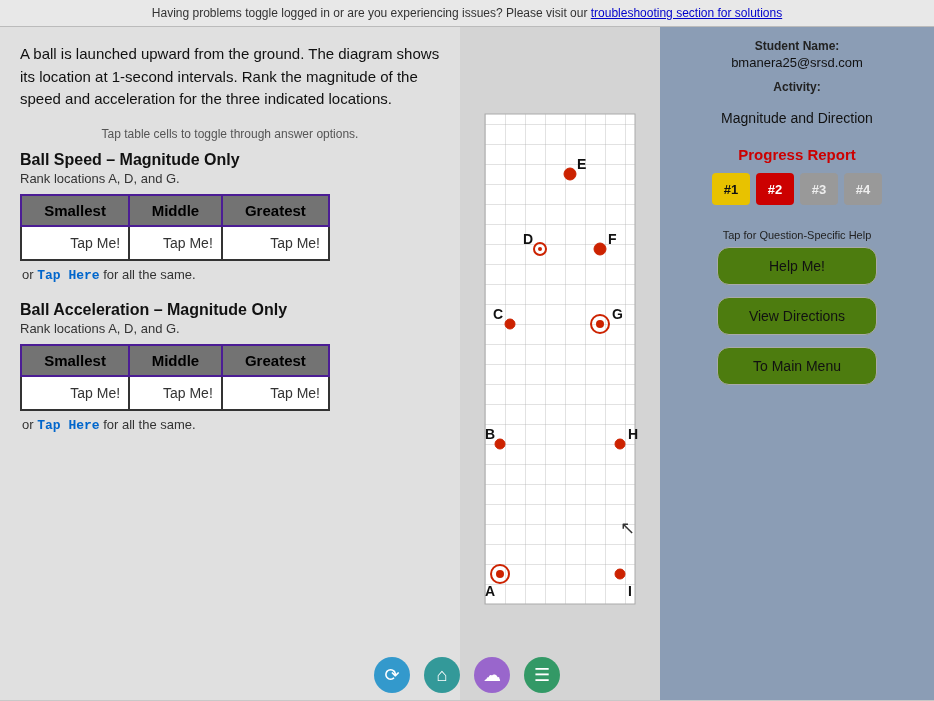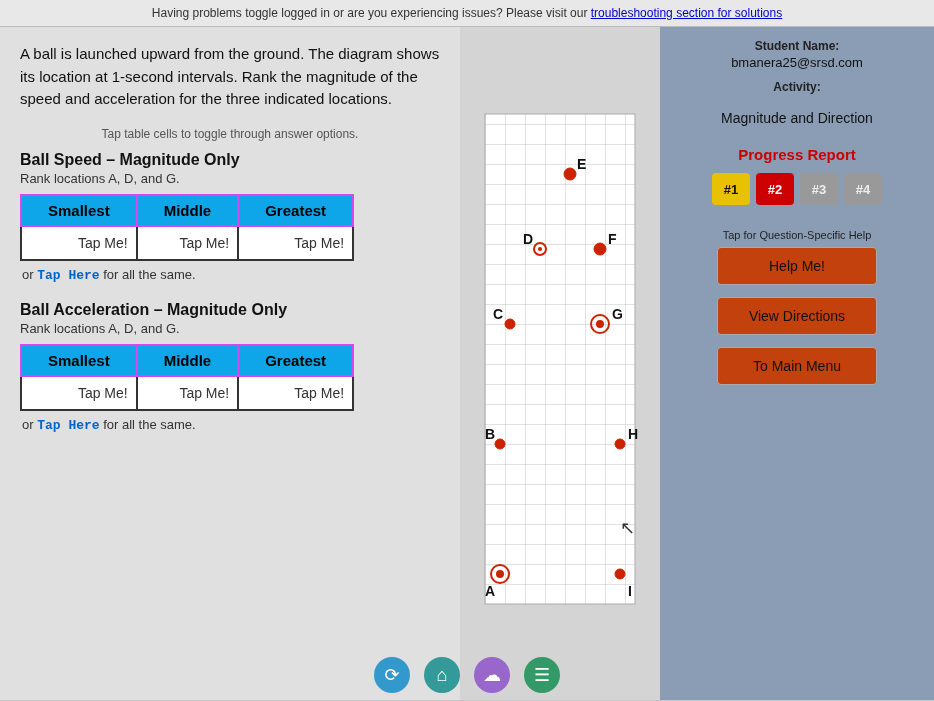--- a/index.html
+++ b/index.html
@@ -69,26 +69,26 @@
     }
 
     .answer-table {
       border-collapse: collapse;
       width: 310px;
       margin-bottom: 6px;
       background: white;
     }
 
     .answer-table th {
-      border: 2px solid #d946ef;
-      padding: 6px 26px;
+      border: 2px solid #4c1d95;
+      padding: 6px 18px;
       font-size: 15px;
       font-weight: bold;
       text-align: center;
-      background: #0ea5e9;
+      background: #737373;
     }
 
     .answer-table td {
       border: 2px solid #333;
       padding: 8px 8px;
       font-size: 14px;
       text-align: right;
       cursor: pointer;
       color: #333;
     }
@@ -207,23 +207,23 @@
       font-size: 11px;
       color: #222;
       text-align: center;
       margin-bottom: 6px;
     }
 
     .right-button {
       width: 160px;
       padding: 10px 8px;
       margin-bottom: 12px;
-      background: #c2410c;
+      background: #4d7c0f;
       border: 1px solid #aaa;
-      border-radius: 4px;
+      border-radius: 12px;
       font-size: 14px;
       color: #111;
       text-align: center;
       cursor: pointer;
       font-weight: normal;
     }
 
     
     .bottom-nav {
       position: absolute;

